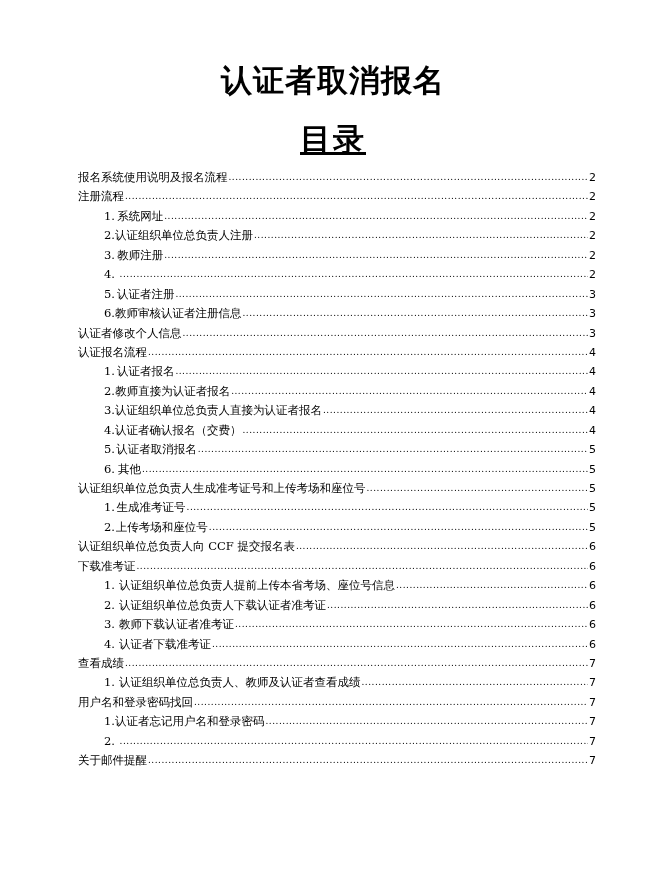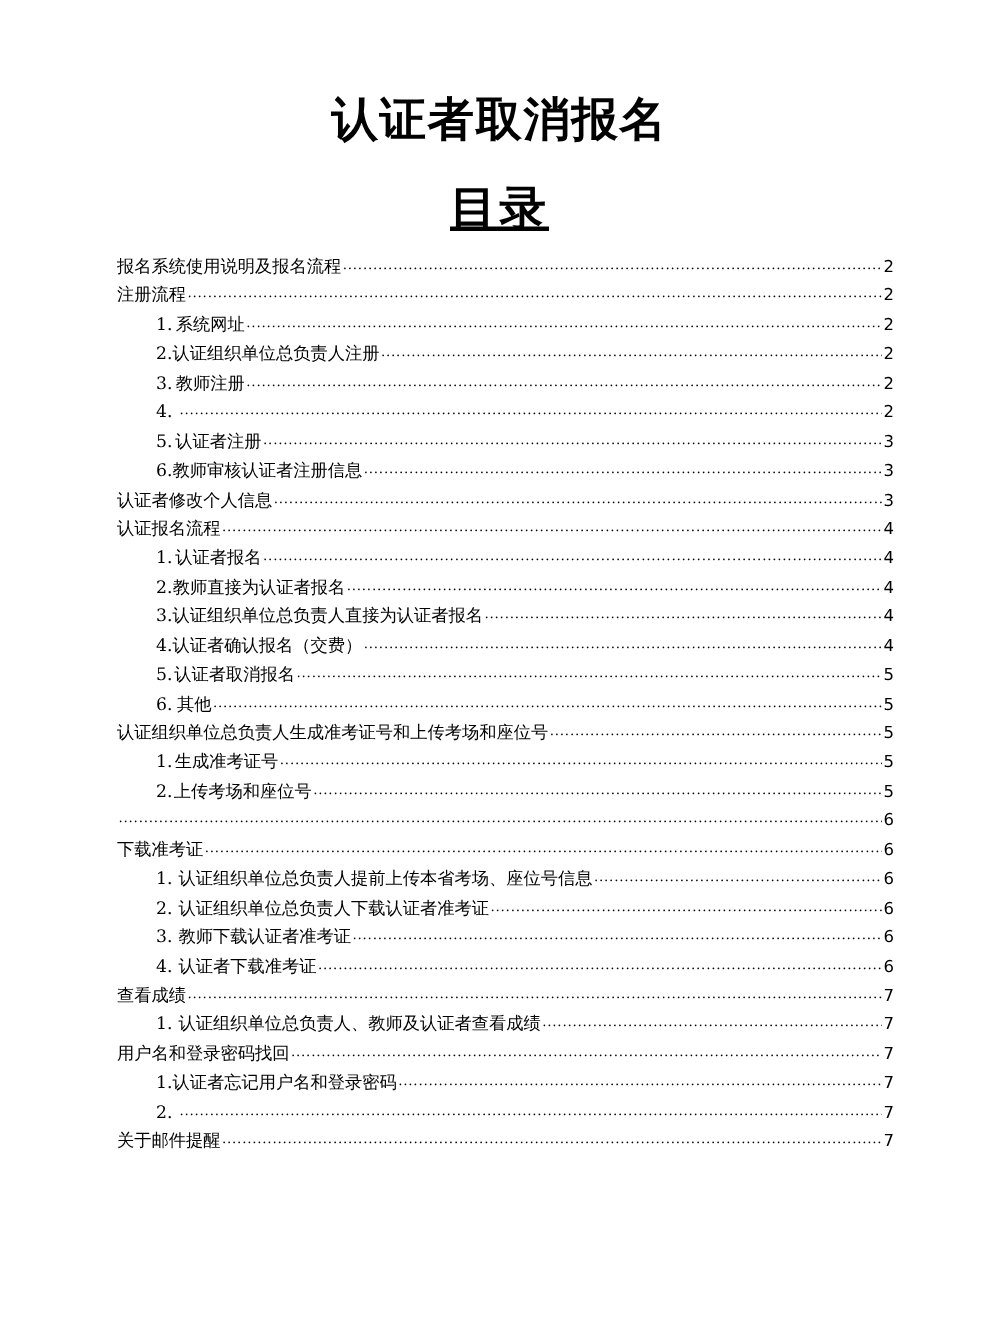--- a/index.html
+++ b/index.html
@@ -133,20 +133,21 @@
       <span class="leader"></span>
       <span class="page">5</span>
     </div>
     <div class="row l2">
       <span class="num">2.</span>
       <span class="label">上传考场和座位号</span>
       <span class="leader"></span>
       <span class="page">5</span>
     </div>
     <div class="row">
+      <span class="label">认证组织单位总负责人向 CCF 提交报名表</span>
       <span class="leader"></span>
       <span class="page">6</span>
     </div>
     <div class="row">
       <span class="label">下载准考证</span>
       <span class="leader"></span>
       <span class="page">6</span>
     </div>
     <div class="row l2b">
       <span class="num">1.</span>

